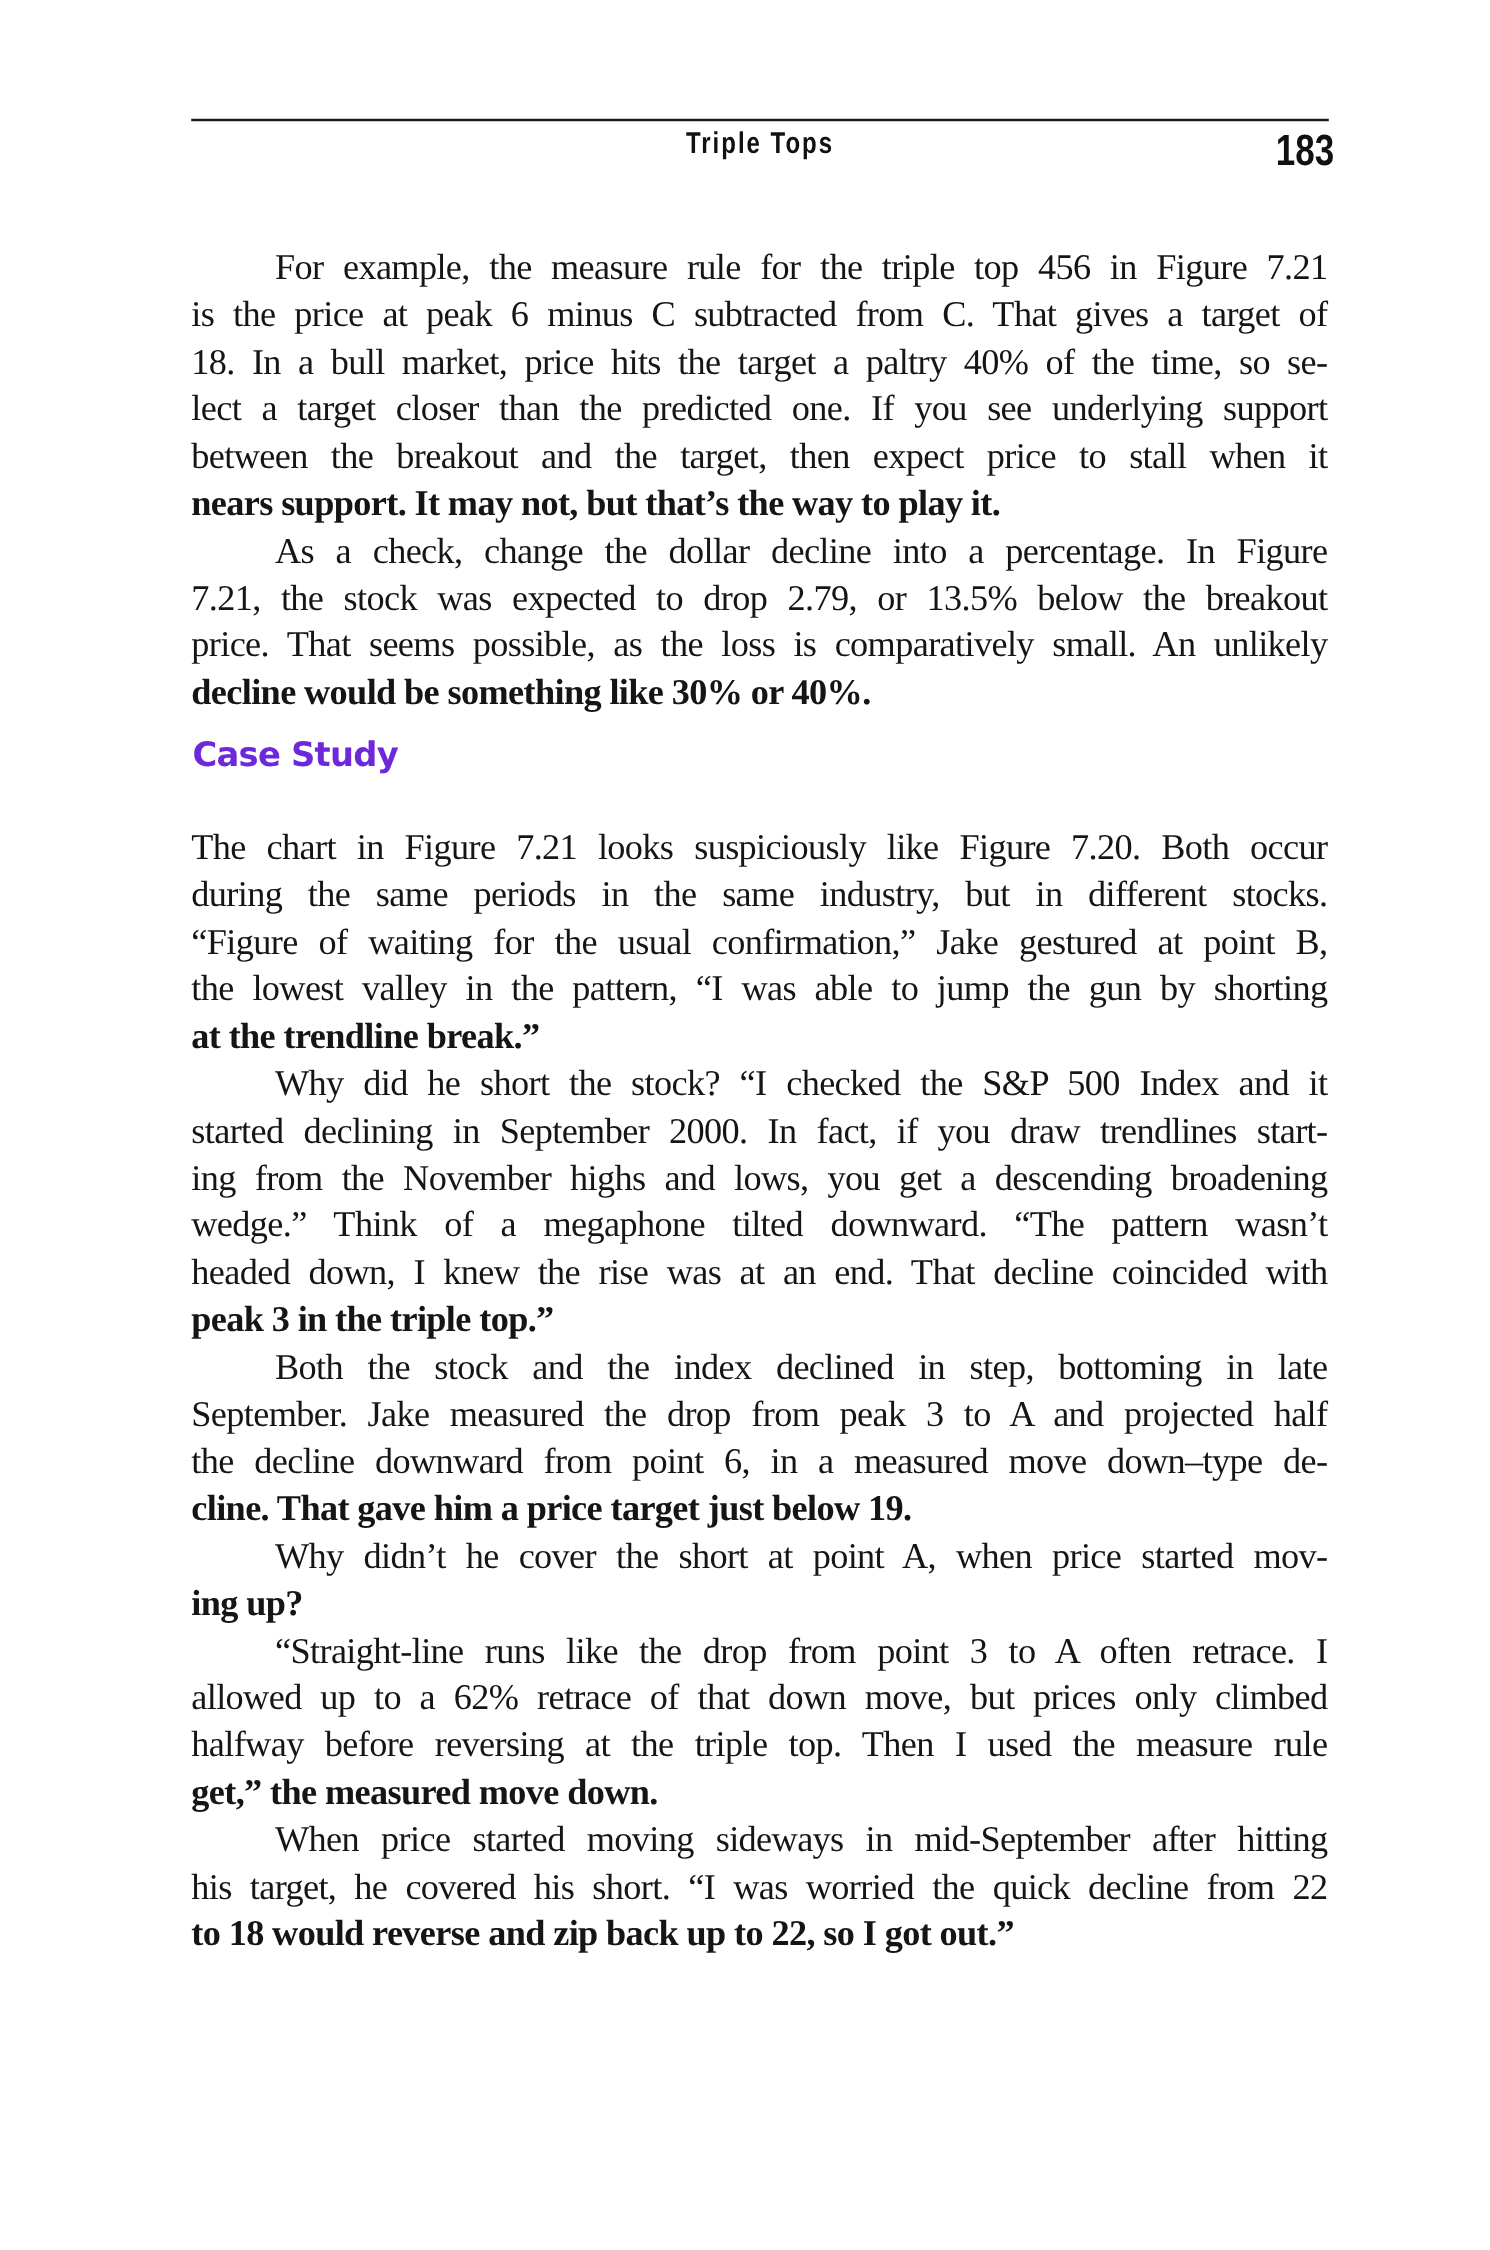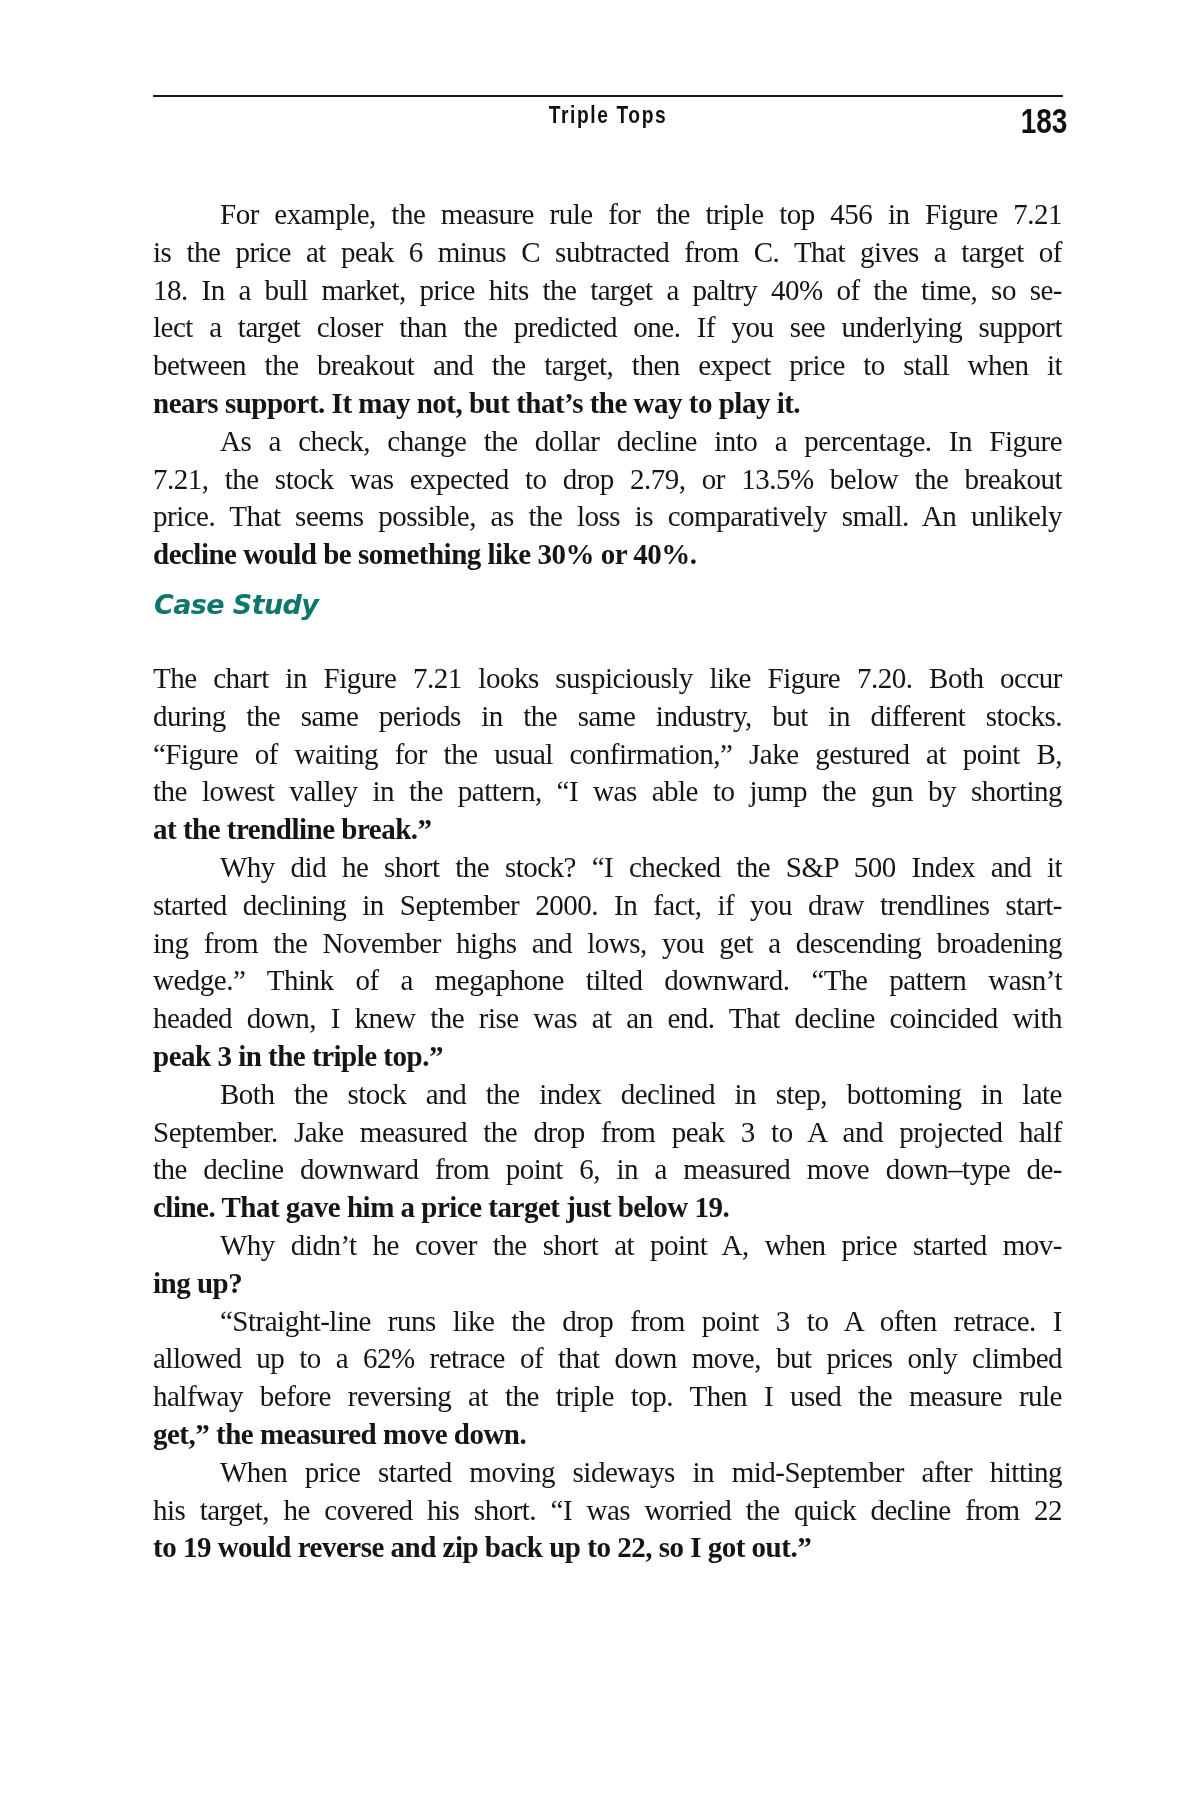--- a/index.html
+++ b/index.html
@@ -10,21 +10,21 @@
     letter-spacing: 2px; transform: scaleX(0.8); transform-origin: center; color: #111; }
   .page-num { position: absolute; right: 125px; top: 103px; text-align: right;
     font-family: "Liberation Sans", sans-serif; font-weight: bold; font-size: 35px; line-height: 35px;
     transform: scaleX(0.8); transform-origin: right; color: #111; }
   .body-block { position: absolute; left: 153px; width: 909px;
     font-family: "Liberation Serif", serif; font-size: 29px; line-height: 37.8px; letter-spacing: -0.5px; color: #151515; }
   .line { display: block; white-space: nowrap; text-align: justify; text-align-last: justify; height: 37.8px; overflow: visible; }
   .line.last { text-align-last: left; font-weight: bold; }
   .line.indent { padding-left: 67px; }
   .heading { position: absolute; left: 154px; top: 588px; font-family: "DejaVu Sans", sans-serif;
-    font-weight: bold; font-size: 27px; line-height: 34px; letter-spacing: -0.6px; color: #0f766e; font-style: italic; }
+    font-weight: bold; font-size: 27px; line-height: 34px; letter-spacing: -0.6px; color: #6d28d9; }
 </style>
 </head>
 <body>
 
 <div class="rule"></div>
 <div class="running-head">Triple Tops</div>
 <div class="page-num">183</div>
 
 <div class="body-block" style="top:162px;margin-top:34px;">
   <div>
@@ -73,15 +73,15 @@
   </div>
   <div>
     <span class="line indent">“Straight-line runs like the drop from point 3 to A often retrace. I</span>
     <span class="line">allowed up to a 62% retrace of that down move, but prices only climbed</span>
     <span class="line">halfway before reversing at the triple top. Then I used the measure rule</span>
     <span class="line last">get,” the measured move down.</span>
   </div>
   <div>
     <span class="line indent">When price started moving sideways in mid-September after hitting</span>
     <span class="line">his target, he covered his short. “I was worried the quick decline from 22</span>
-    <span class="line last">to 19 would reverse and zip back up to 22, so I got out.”</span>
+    <span class="line last">to 18 would reverse and zip back up to 22, so I got out.”</span>
   </div>
 </div>
 
 </body></html>

